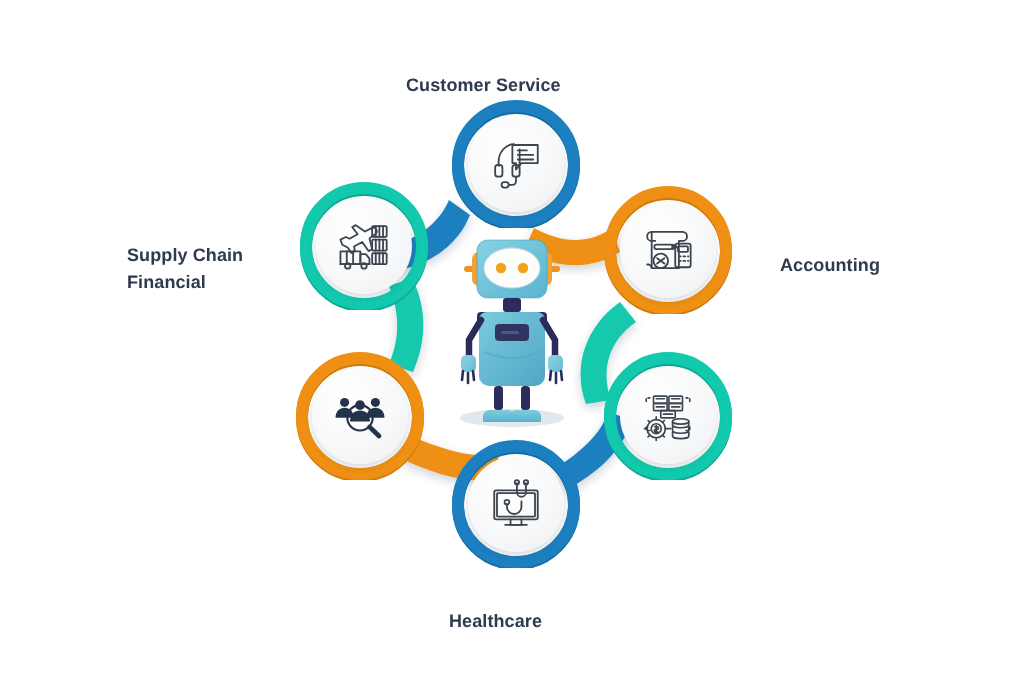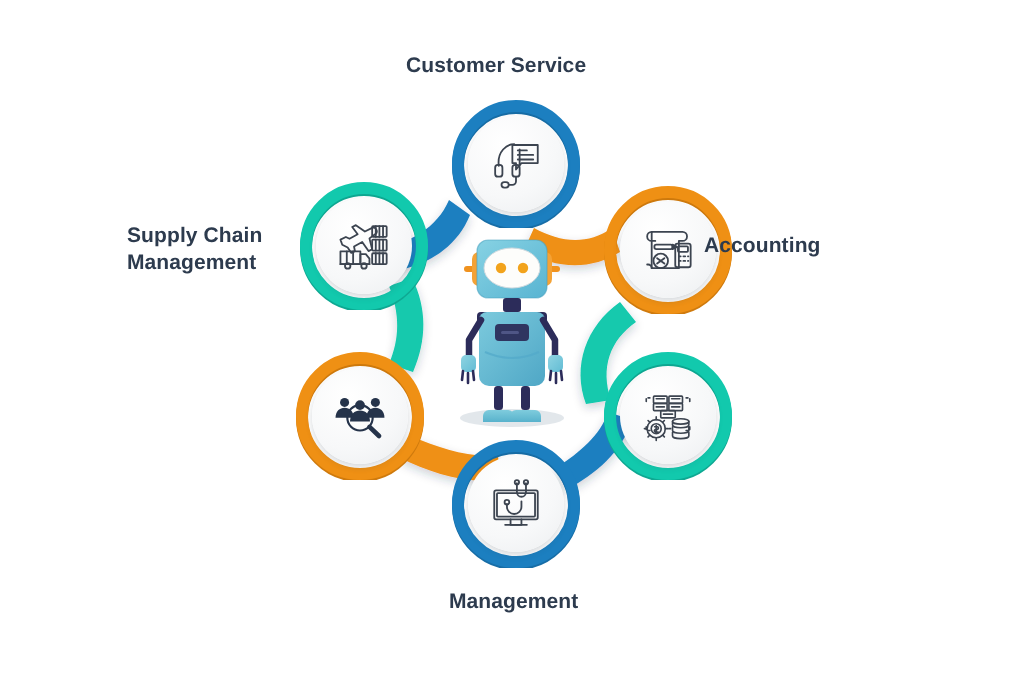--- a/index.html
+++ b/index.html
@@ -27,28 +27,29 @@
     left: 0; top: 0;
     width: 1024px;
     height: 683px;
   }
   
   .label {
     position: absolute;
     color: #2d3b4e;
     font-family: "Liberation Sans", sans-serif;
     font-weight: bold;
-    font-size: 21px;
+    font-size: 18px;
     line-height: 27px;
     letter-spacing: 0.1px;
     white-space: pre-line;
     text-rendering: geometricPrecision;
+    margin-top: 20px;
   }
   .lbl-customer-service { left: 406px; top: 52px; }
-  .lbl-accounting       { left: 704px; top: 232px; }
+  .lbl-accounting       { left: 780px; top: 232px; }
   .lbl-financial        { left: 734px; top: 452px; }
   .lbl-healthcare       { left: 449px; top: 588px; }
   .lbl-human-resources  { left: 85px;  top: 452px; }
   .lbl-supply-chain     { left: 127px; top: 222px; text-align: left; }
 
   
   .node {
     position: absolute;
     border-radius: 50%;
   }
@@ -309,19 +310,19 @@
         </g>
       </svg>
     </div>
   </div>
 
   <div class="label lbl-customer-service">Customer Service</div>
 
   <div class="label lbl-accounting">Accounting</div>
 
 
-  <div class="label lbl-healthcare">Management</div>
+  <div class="label lbl-healthcare">Healthcare</div>
 
 
   <div class="label lbl-supply-chain">Supply Chain
-Management</div>
+Financial</div>
 
 </div>
 
 </body></html>

